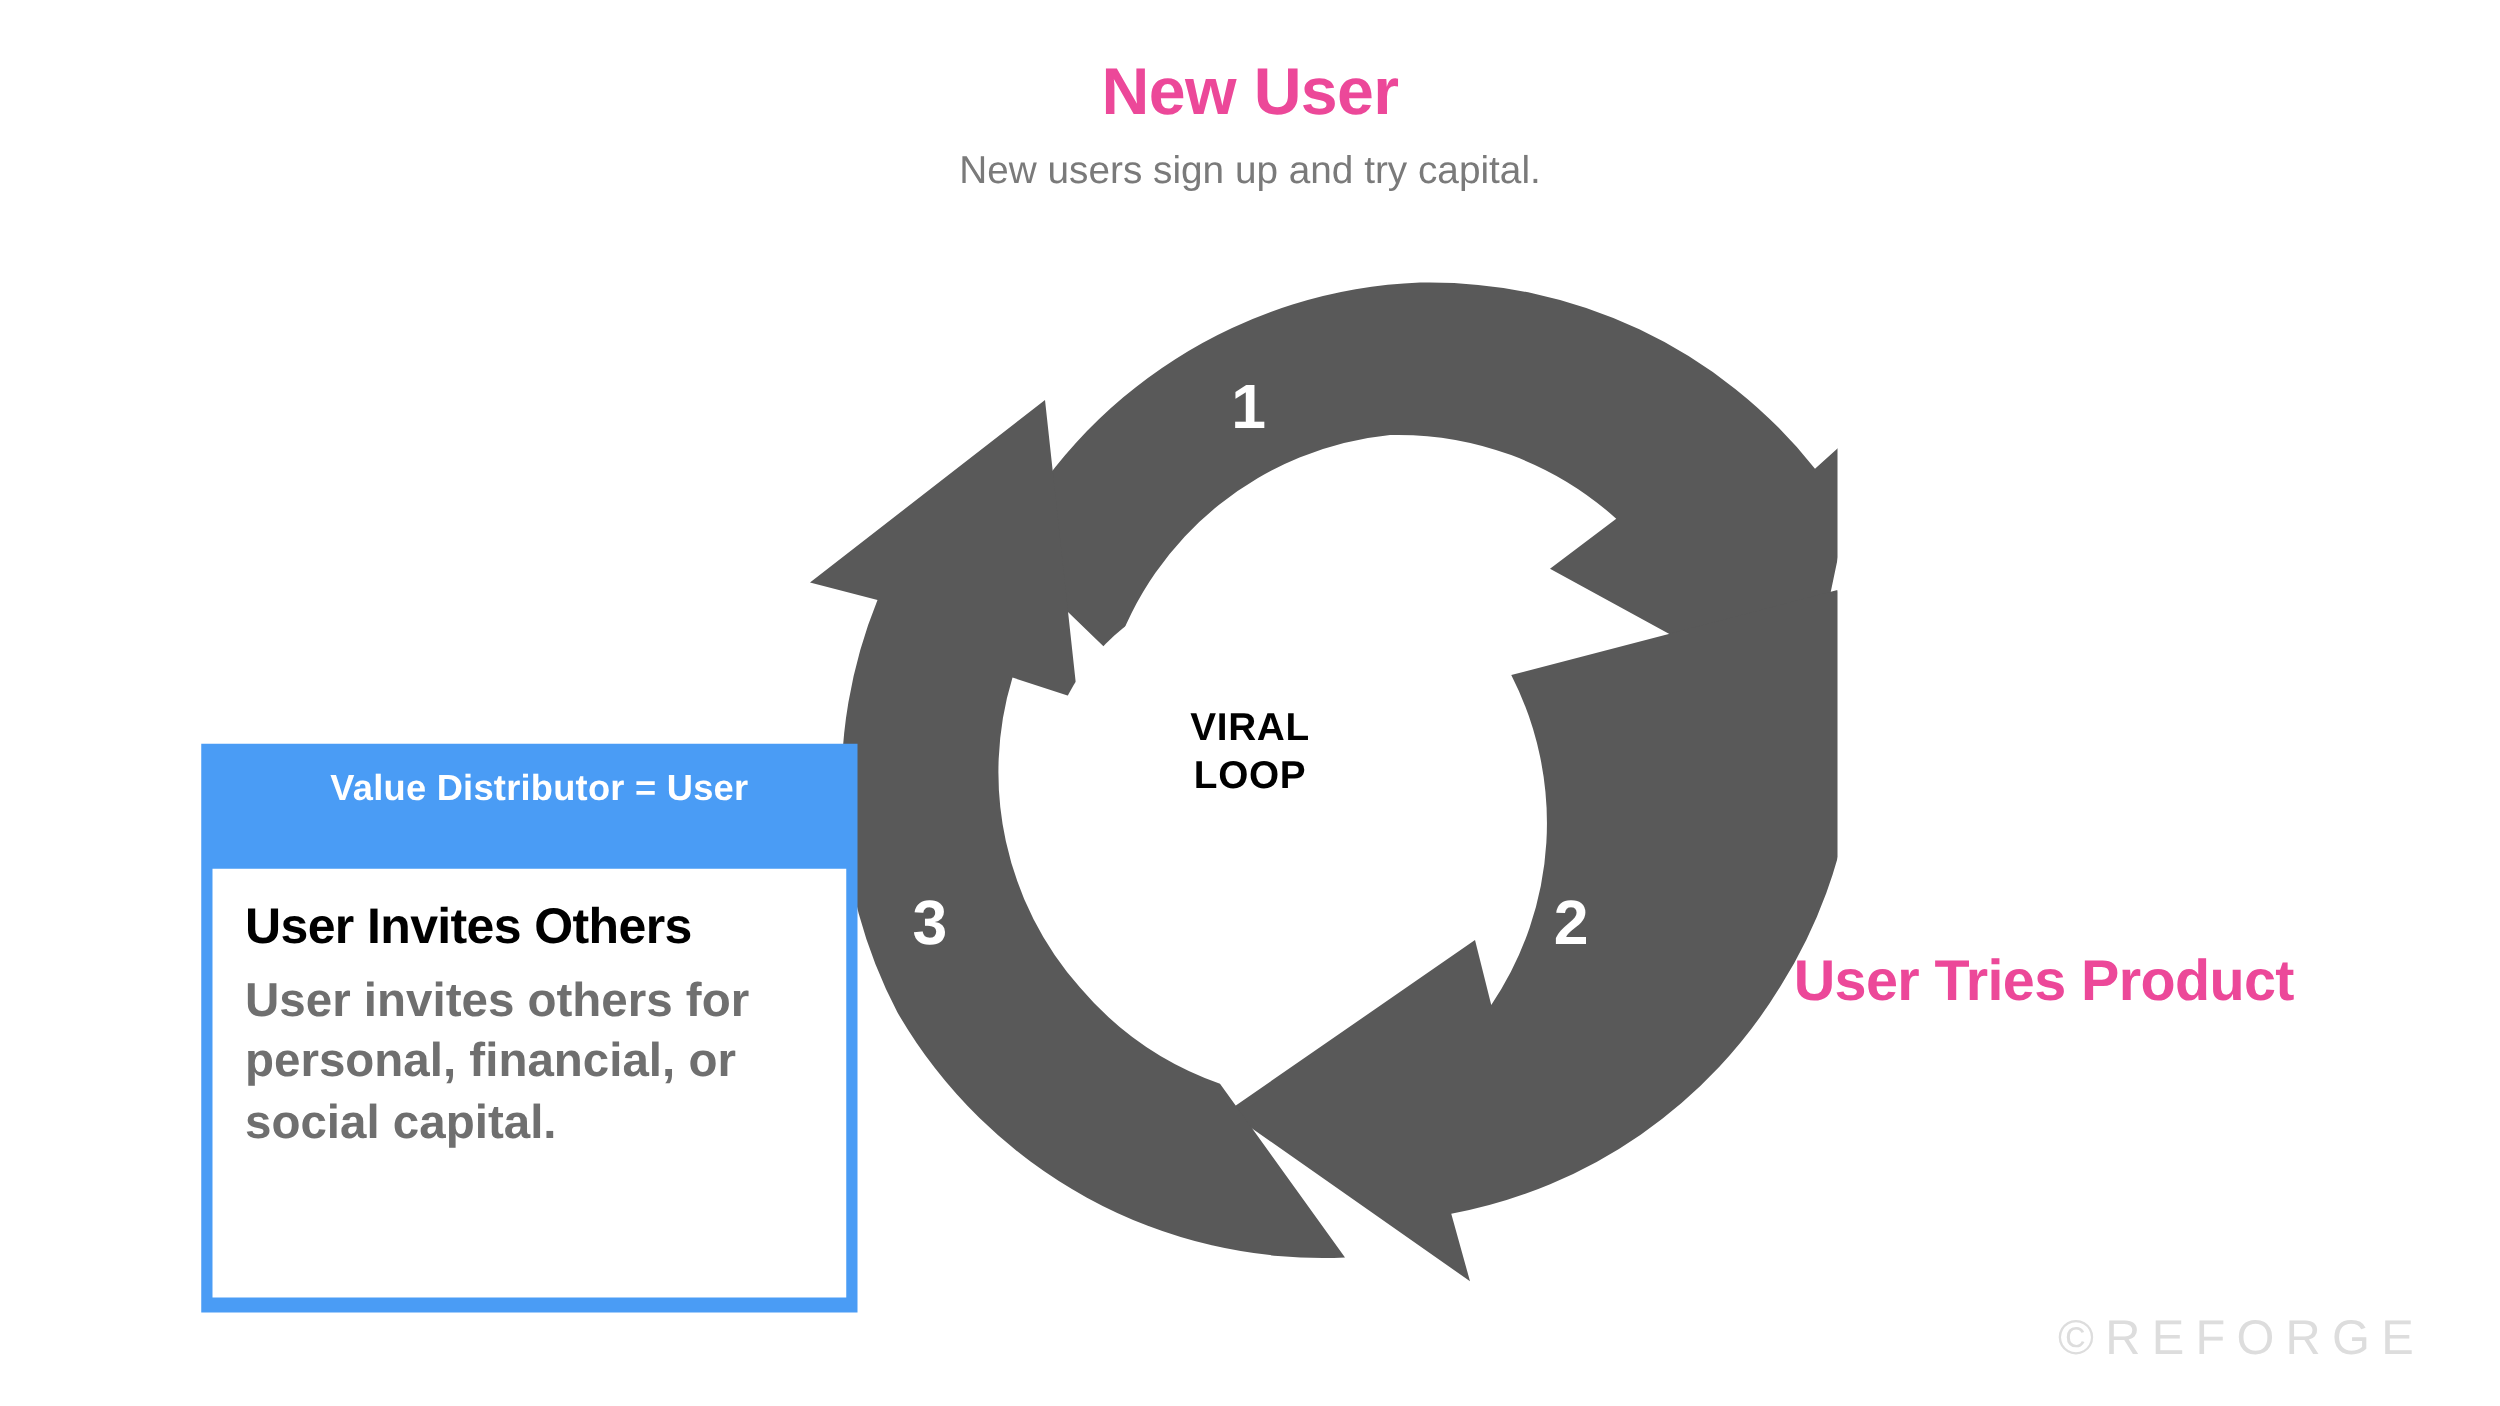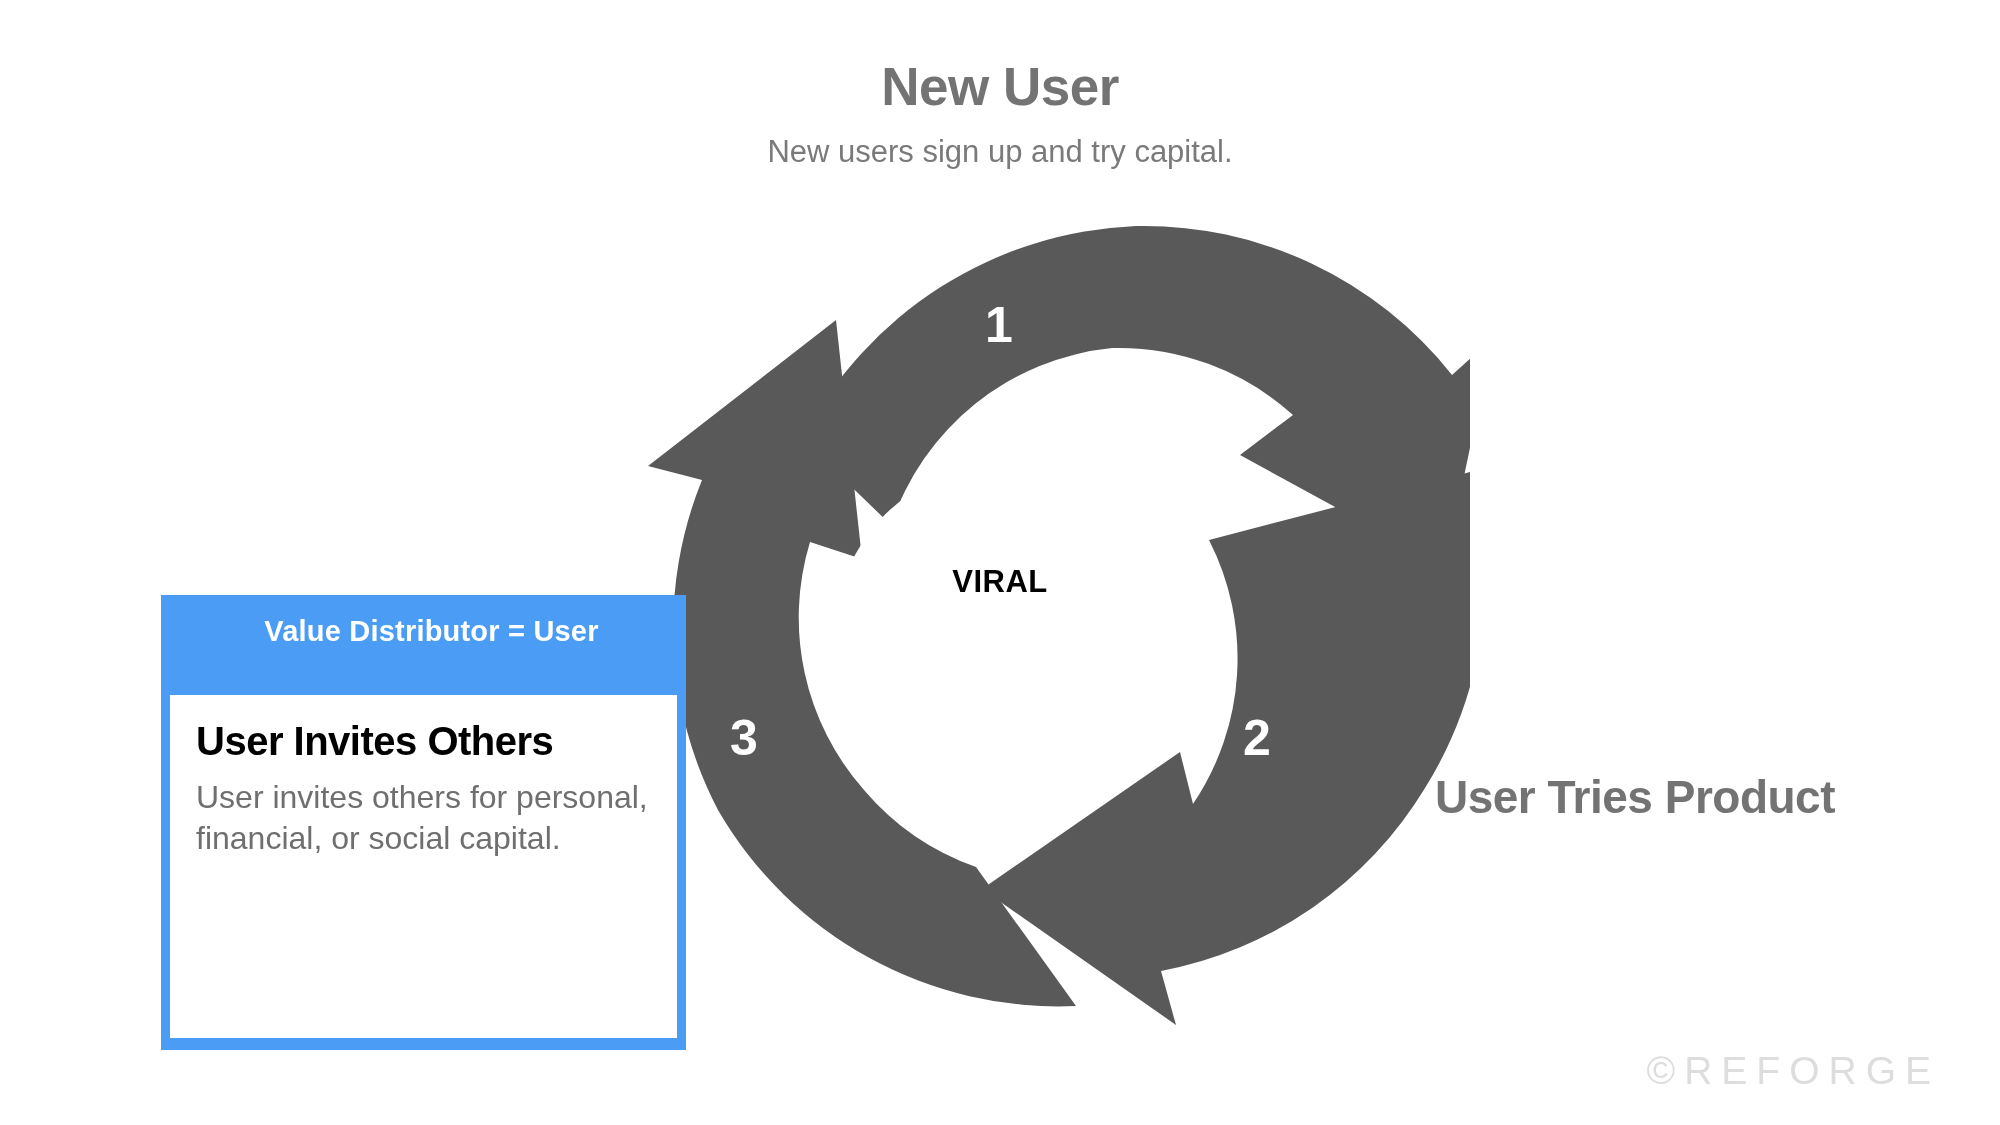--- a/index.html
+++ b/index.html
@@ -24,24 +24,24 @@
   .top-label {
     position: absolute;
     left: 520px;
     top: 40px;
     width: 960px;
     text-align: center;
   }
   .lbl-title {
     font-size: 53px;
     font-weight: bold;
-    color: #737373;
+    color: #ec4899;
     letter-spacing: -0.5px;
     line-height: 1.12;
-    margin: 17px;
+    margin: 4px;
   }
   .lbl-desc {
     font-size: 31px;
     font-weight: normal;
     color: #7a7a7a;
     line-height: 1.25;
     margin: 14px 0 0 0;
   }
 
   
@@ -123,22 +123,22 @@
   }
   #callout-title {
     font-size: 40px;
     font-weight: bold;
     color: #000000;
     line-height: 1.14;
     letter-spacing: -0.5px;
     margin: 0;
   }
   #callout-desc {
-    font-size: 32px;
-    font-weight: normal;
+    font-size: 38px;
+    font-weight: bold;
     color: #6f6f6f;
     line-height: 1.28;
     margin: 12px 0 0 0;
   }
 
   
   #watermark {
     position: absolute;
     right: 60px;
     bottom: 32px;
@@ -203,20 +203,21 @@
       <circle cx="465" cy="465" r="170" fill="#ffffff"></circle>
     </svg>
   </div>
 
   <div class="ring-number" id="num-1">1</div>
   <div class="ring-number" id="num-2">2</div>
   <div class="ring-number" id="num-3">3</div>
 
   <div class="center-text">
     <span>VIRAL</span>
+    <span>LOOP</span>
   </div>
 
   <div id="callout">
     <div id="callout-header">Value Distributor = User</div>
     <div id="callout-body">
       <div id="callout-title">User Invites Others</div>
       <div id="callout-desc">User invites others for personal, financial, or social capital.</div>
     </div>
   </div>
 

